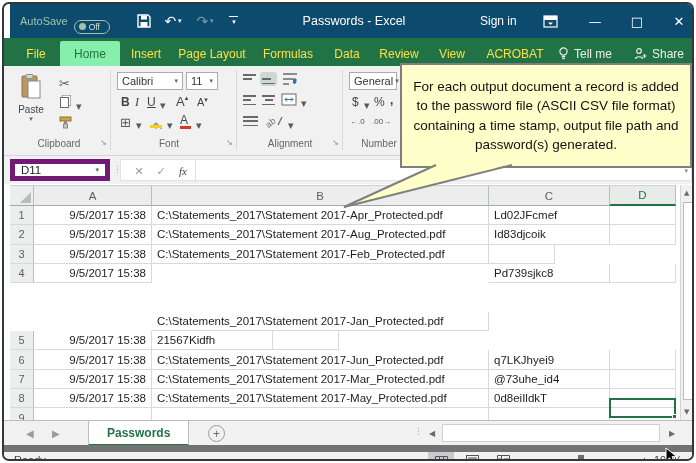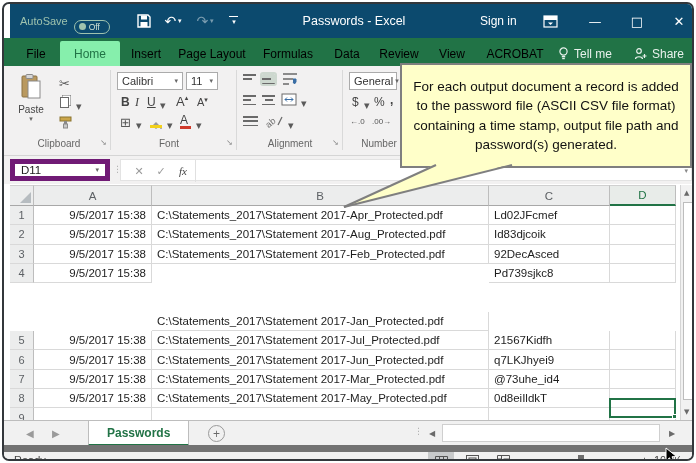--- a/index.html
+++ b/index.html
@@ -15,21 +15,21 @@
   .pill-dot { width:7px; height:7px; border-radius:50%; background:#9fc3ae; }
   .qat-btn { position:absolute; top:0; height:34px; display:flex; align-items:center; justify-content:center; color:#fff; cursor:default; }
   .caret { font-family:"DejaVu Sans",sans-serif; font-size:7px; margin-left:2px; }
   .dim { opacity:.45; }
   #win-title { left:0; width:100%; justify-content:center; pointer-events:none; font-size:12.5px; }
   #sign-in { left:470px; }
   .winctl { position:absolute; top:0; width:34px; height:34px; display:flex; align-items:center; justify-content:center; font-family:"DejaVu Sans",sans-serif; font-size:13px; color:#fff; }
 
   
   #tabrow { position:absolute; left:0; top:34px; width:100%; height:28px; background:#217346; }
-  .rtab { position:absolute; top:3px; height:25px; display:flex; align-items:center; padding:0 12px; color:#000000; font-size:12px; white-space:nowrap; }
+  .rtab { position:absolute; top:3px; height:25px; display:flex; align-items:center; padding:0 12px; color:#fde047; font-size:12px; white-space:nowrap; }
   .rtab.active { background:#86efac; color:#217346; border-radius:2px 2px 0 0; }
   #tab-right { position:absolute; right:8px; top:3px; height:25px; display:flex; align-items:center; gap:22px; color:#e8f1ec; font-size:12px; }
   #tab-right .lbl { display:flex; align-items:center; gap:5px; }
 
   
   #ribbon { position:absolute; left:0; top:62px; width:100%; height:90px; background:#f2f1f1; border-bottom:1px solid #d5d5d5; color:#444; }
   .rgroup-label { position:absolute; top:72px; font-size:10px; color:#666; text-align:center; }
   .launcher { position:absolute; top:72px; font-size:8px; color:#888; font-family:"DejaVu Sans",sans-serif; }
   .vdiv { position:absolute; top:4px; width:1px; height:80px; background:#d9d9d9; }
   .icon-sm { position:absolute; font-size:11px; color:#5a5a5a; font-family:"DejaVu Sans",sans-serif; }
@@ -311,34 +311,32 @@
             <div class="gc rn" style="width: 24px;">2</div>
             <div class="gc right" style="width: 118px;">9/5/2017 15:38</div>
             <div class="gc left" style="width: 337px;">C:\Statements_2017\Statement 2017-Aug_Protected.pdf</div>
             <div class="gc left" style="width: 121px;">Id83djcoik</div>
             <div class="gc left" style="width: 66px;"></div>
           </div>
           <div class="grow">
             <div class="gc rn" style="width: 24px;">3</div>
             <div class="gc right" style="width: 118px;">9/5/2017 15:38</div>
             <div class="gc left" style="width: 337px;">C:\Statements_2017\Statement 2017-Feb_Protected.pdf</div>
-            <div class="gc left" style="width: 121px;">92DecAsced</div>
             <div class="gc left" style="width: 66px;"></div>
           </div>
           <div class="grow">
             <div class="gc rn" style="width: 24px;">4</div>
             <div class="gc right" style="width: 118px;">9/5/2017 15:38</div>
             <div class="gc left" style="width: 337px; margin-top: 48px;">C:\Statements_2017\Statement 2017-Jan_Protected.pdf</div>
             <div class="gc left" style="width: 121px;">Pd739sjkc8</div>
             <div class="gc left" style="width: 66px;"></div>
           </div>
           <div class="grow">
             <div class="gc rn" style="width: 24px;">5</div>
             <div class="gc right" style="width: 118px;">9/5/2017 15:38</div>
-            <div class="gc left" style="width: 337px;">C:\Statements_2017\Statement 2017-Jul_Protected.pdf</div>
             <div class="gc left" style="width: 121px;">21567Kidfh</div>
             <div class="gc left" style="width: 66px;"></div>
           </div>
           <div class="grow">
             <div class="gc rn" style="width: 24px;">6</div>
             <div class="gc right" style="width: 118px;">9/5/2017 15:38</div>
             <div class="gc left" style="width: 337px;">C:\Statements_2017\Statement 2017-Jun_Protected.pdf</div>
             <div class="gc left" style="width: 121px;">q7LKJhyei9</div>
             <div class="gc left" style="width: 66px;"></div>
           </div>

